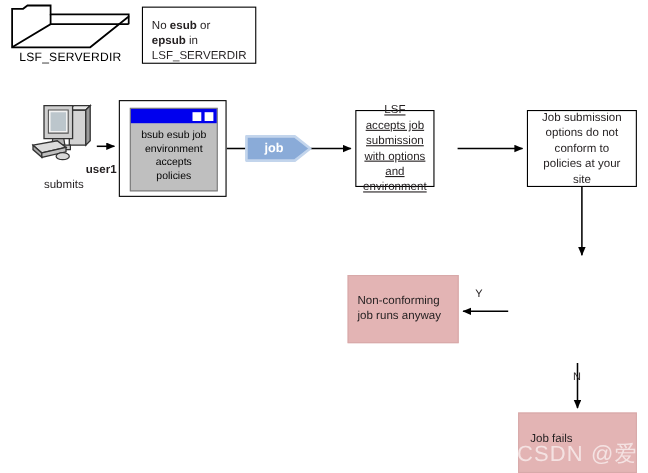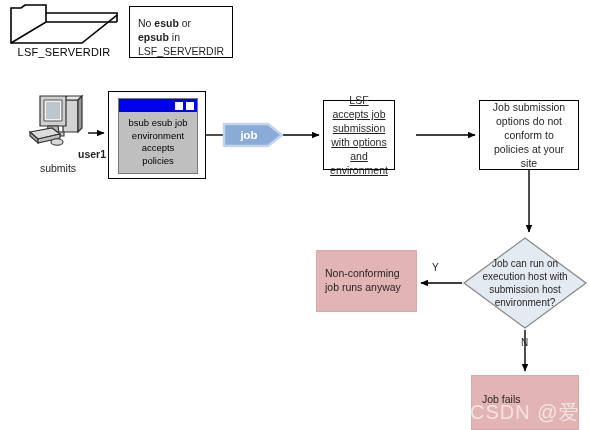--- a/index.html
+++ b/index.html
@@ -269,26 +269,20 @@
     <svg width="62" height="26" viewBox="0 0 62 26">
       <path d="M2,2 L46,2 L60,13 L46,24 L2,24 Z" fill="#8aabd8" stroke="#c3d5ec" stroke-width="2.4" stroke-linejoin="round"></path>
     </svg>
     <div class="txt">job</div>
   </div>
 
   <div class="abs pbox box-lsf">LSF accepts job submission with options and environment</div>
 
   <div class="abs pbox box-conf">Job submission options do not conform to policies at your site</div>
 
-  <div class="abs diamond-wrap">
-    <svg width="126" height="94" viewBox="0 0 126 94">
-      <path d="M63,2 L124,47 L63,92 L2,47 Z" fill="#e4eaf1" stroke="#8a8a8a" stroke-width="1.3"></path>
-    </svg>
-    <div class="diamond-txt">Job can run on execution host with submission host environment?</div>
-  </div>
 
   <div class="abs pinkbox box-nonconf">Non-conforming job runs anyway</div>
 
   <div class="abs pinkbox box-jobfails">Job fails</div>
 
   <div class="abs conn-label label-y">Y</div>
   <div class="abs conn-label label-n">N</div>
 
   <div class="abs watermark">CSDN @爱算数</div>
 

